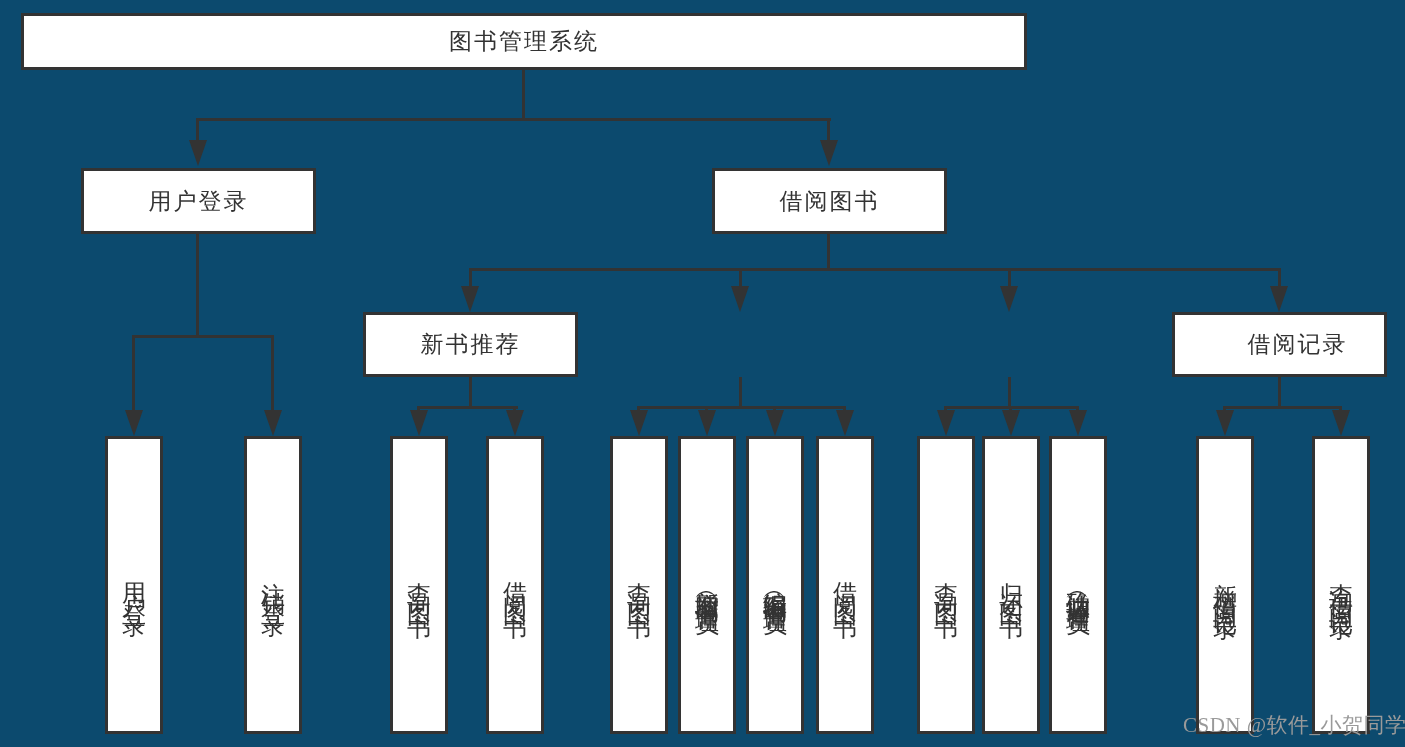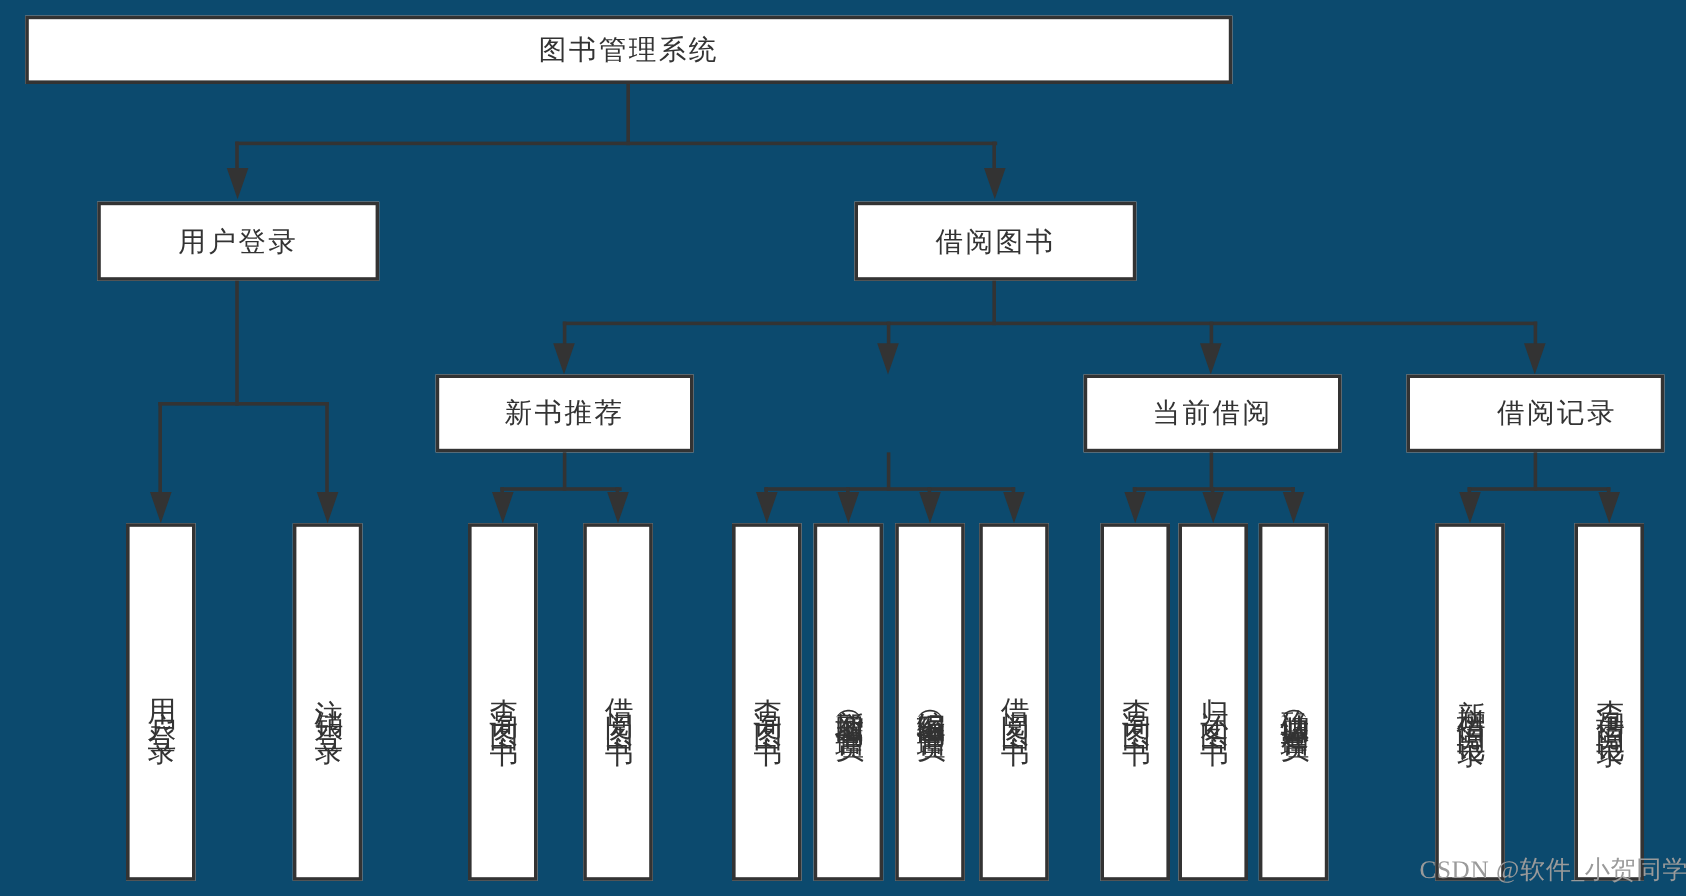--- a/index.html
+++ b/index.html
@@ -71,23 +71,20 @@
   <div class="arrow" style="left:461px;top:286px;"></div>
   <div class="vline" style="left:739px;top:268px;height:20px;"></div>
   <div class="arrow" style="left:731px;top:286px;"></div>
   <div class="vline" style="left:1008px;top:268px;height:20px;"></div>
   <div class="arrow" style="left:1000px;top:286px;"></div>
   <div class="vline" style="left:1278px;top:268px;height:20px;"></div>
   <div class="arrow" style="left:1270px;top:286px;"></div>
 
   <div class="box" style="left:363px;top:312px;width:215px;height:65px;">
     <span>新书推荐</span>
-  </div>
-  <div class="box" style="left:903px;top:312px;width:215px;height:65px;">
-    <span>当前借阅</span>
   </div>
   <div class="box" style="left:1172px;top:312px;width:215px;height:65px;padding-left:36px;">
     <span>借阅记录</span>
   </div>
 
   <div class="vline" style="left:469px;top:377px;height:32px;"></div>
   <div class="hline" style="left:417px;top:406px;width:101px;"></div>
   <div class="vline" style="left:417px;top:406px;height:6px;"></div>
   <div class="arrow" style="left:410px;top:410px;"></div>
   <div class="vline" style="left:513px;top:406px;height:6px;"></div>

